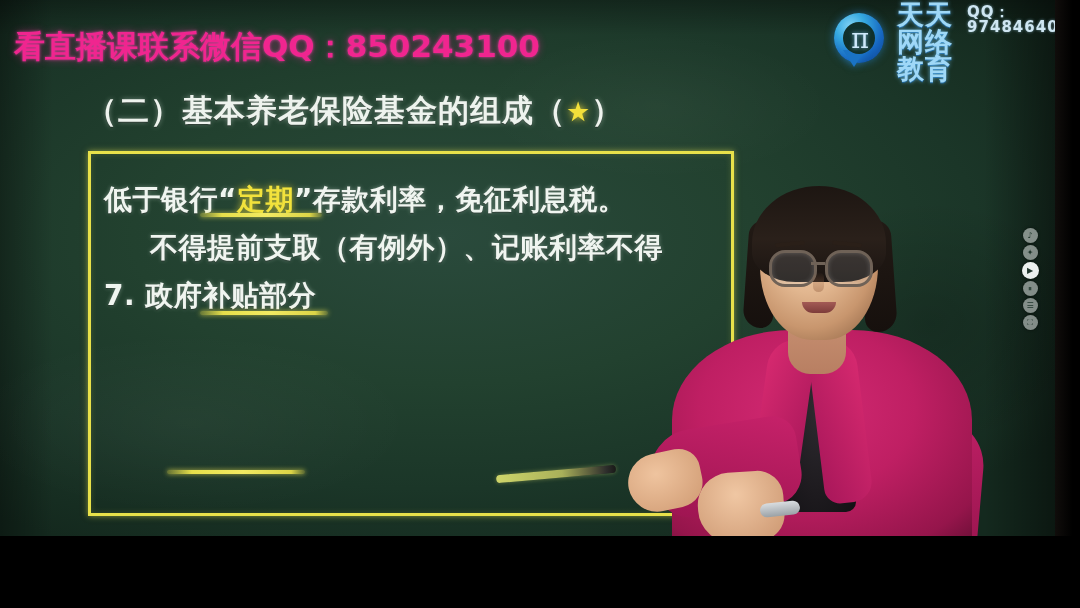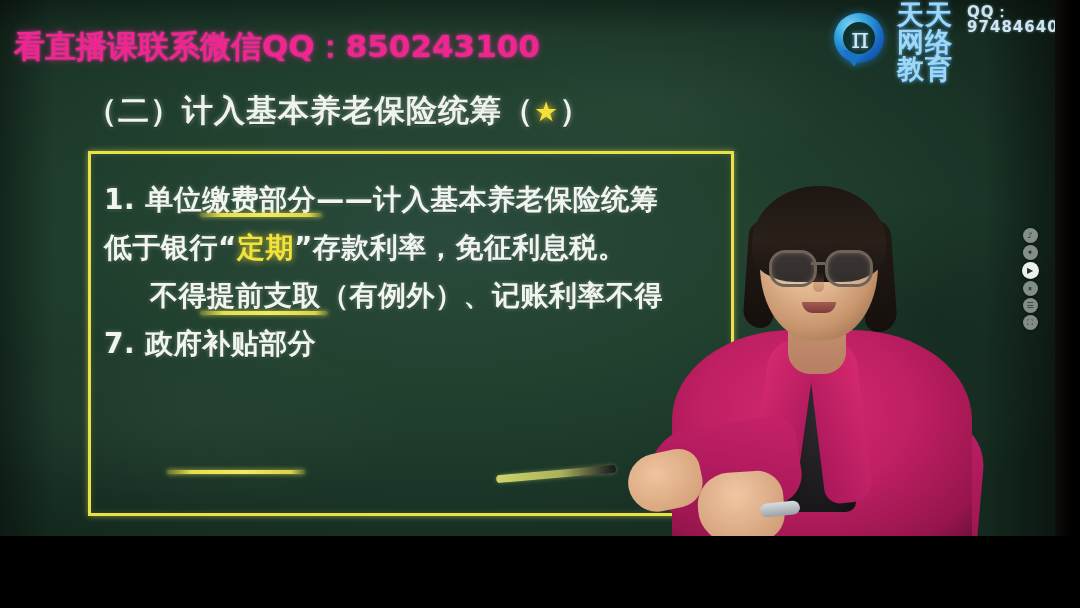--- a/index.html
+++ b/index.html
@@ -363,27 +363,26 @@
       <div class="hole"></div>
       <div class="glyph">ᴨ</div>
     </div>
     <div id="logo-text">
       <div id="logo-name">天天网络教育</div>
       <div id="logo-qq">QQ：974846400</div>
     </div>
   </div>
 
   <div id="headline">
-    <span>（二）计入基本养老保险统筹（</span><span class="star">★</span><span>）</span>
+    <span>（二）基本养老保险基金的组成（</span><span class="star">★</span><span>）</span>
   </div>
 
   <div id="box"></div>
 
   <div id="lines">
-    <div class="cl">1. 单位缴费部分——计入基本养老保险统筹</div>
     <div class="cl"><span>低于银行“</span><span class="hl">定期</span><span>”存款利率，免征利息税。</span></div>
     <div class="cl indent">不得提前支取（有例外）、记账利率不得</div>
     <div class="cl">7. 政府补贴部分</div>
   </div>
 
   <div class="uline" id="u1"></div>
   <div class="uline" id="u2"></div>
   <div class="uline" id="u3"></div>
 
   <div id="presenter">

